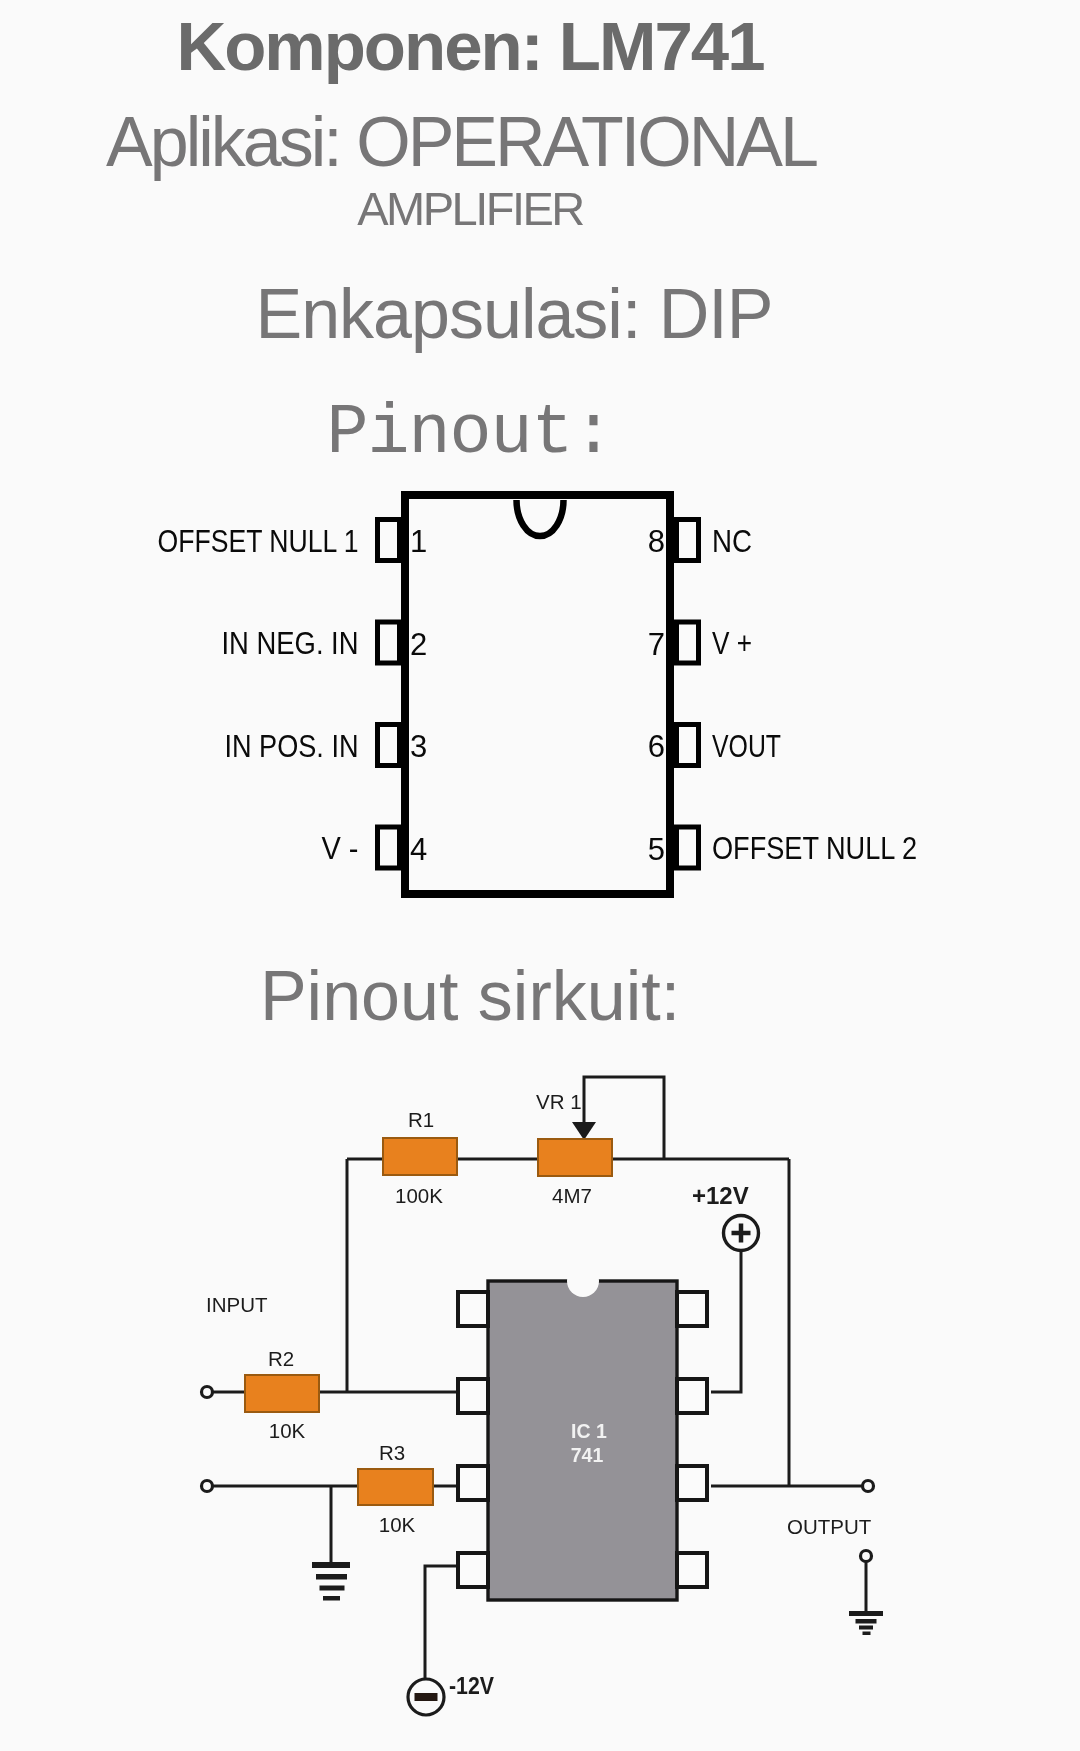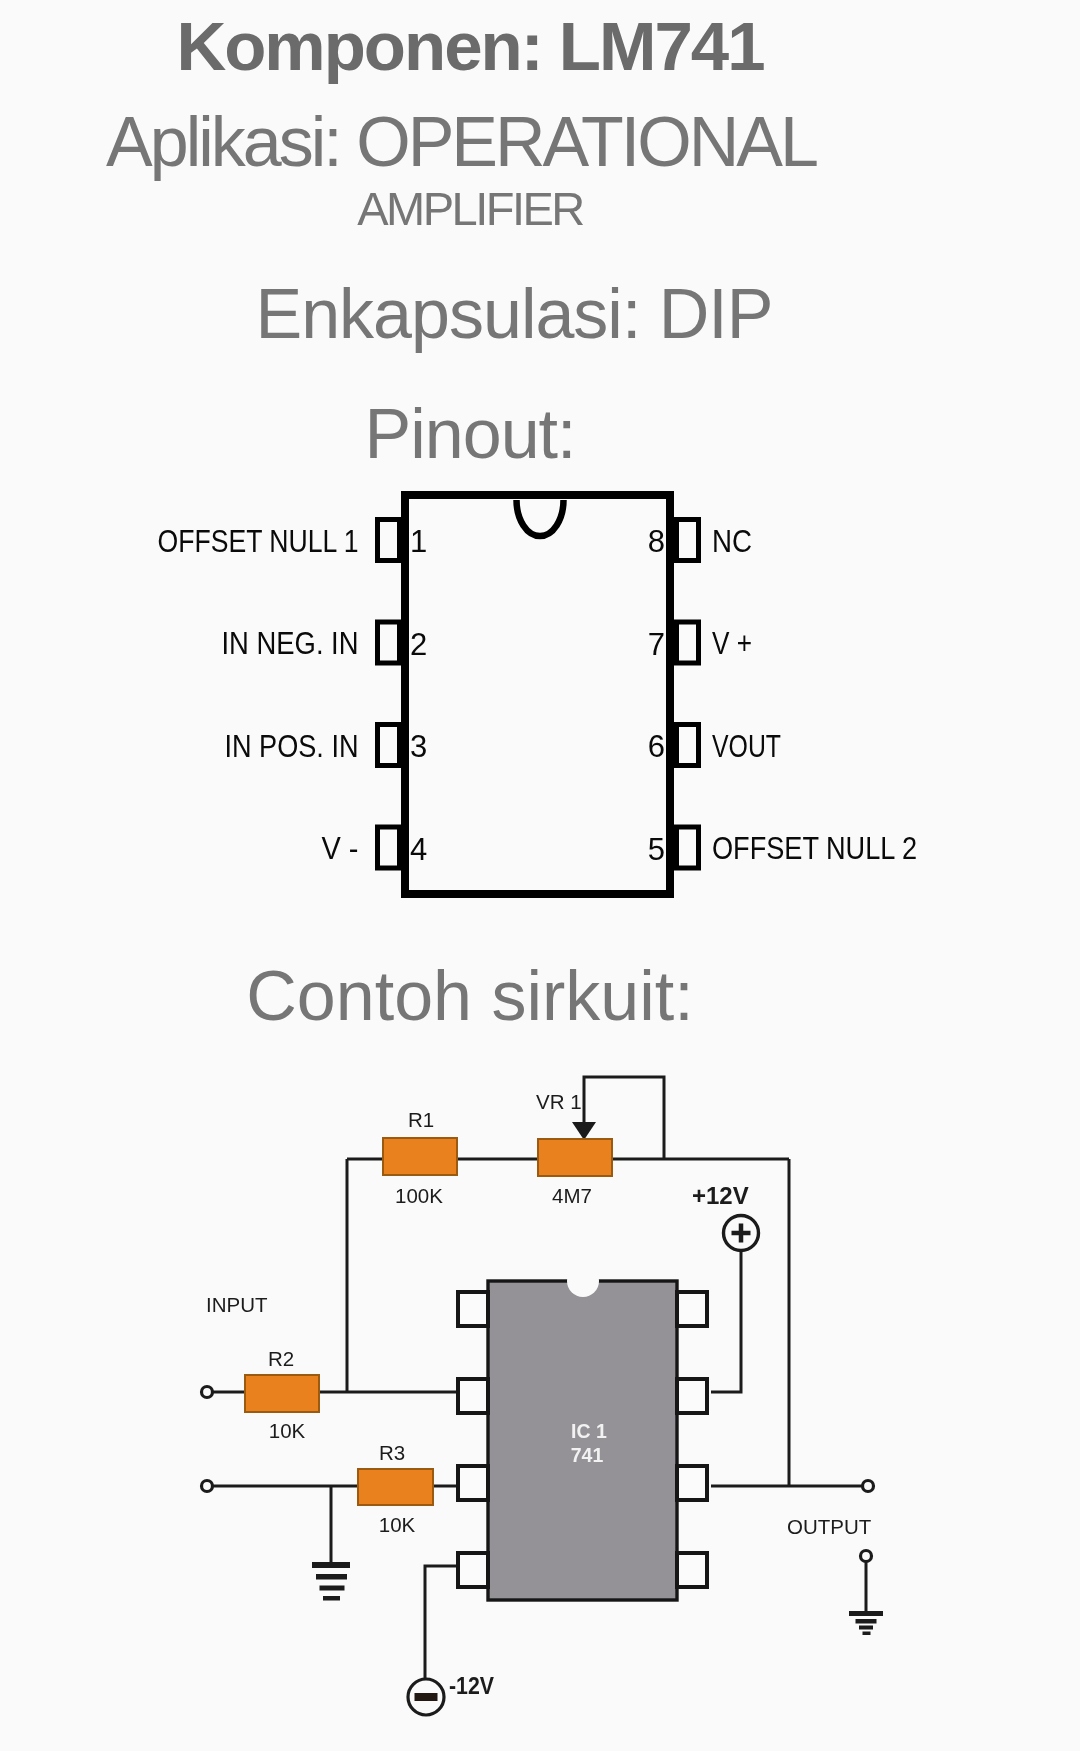--- a/index.html
+++ b/index.html
@@ -12,21 +12,21 @@
 <body>
 
 <div class="hline" style="top:12px;font-size:69px;font-weight:bold;color:#6b6b6b;letter-spacing:-2px;">Komponen: LM741</div>
 
 <div class="hline" style="top:107px;left:-9px;font-size:70px;letter-spacing:-3px;">Aplikasi: OPERATIONAL</div>
 
 <div class="hline" style="top:185px;font-size:47px;letter-spacing:-2.5px;">AMPLIFIER</div>
 
 <div class="hline" style="top:279px;font-size:70px;letter-spacing:-1px;padding-left:44px;">Enkapsulasi: DIP</div>
 
-<div class="hline" style="top:399px;font-size:70px;letter-spacing:-1px;">Pinout:</div>
+<div class="hline" style="top:399px;font-size:70px;letter-spacing:-1px;font-family:Liberation Mono, monospace;">Pinout:</div>
 
 <svg width="1080" height="470" viewBox="0 480 1080 470" style="position:absolute;left:0;top:480px;" xmlns="http://www.w3.org/2000/svg">
 
   <rect x="405" y="495" width="265" height="399" fill="none" stroke="#000" stroke-width="8"></rect>
 
   <path d="M 516.5 500 A 23.5 36 0 0 0 563.5 500" fill="none" stroke="#000" stroke-width="6.5"></path>
 
   <rect x="377.5" y="519.5" width="22" height="41" fill="#fafafa" stroke="#000" stroke-width="5"></rect>
 
   <rect x="377.5" y="622" width="22" height="41" fill="#fafafa" stroke="#000" stroke-width="5"></rect>
@@ -57,21 +57,21 @@
   <text x="358.5" y="654" font-size="30.5" fill="#0a0a0a" text-anchor="end" textLength="137" lengthAdjust="spacingAndGlyphs">IN NEG. IN</text>
   <text x="358.5" y="756.5" font-size="30.5" fill="#0a0a0a" text-anchor="end" textLength="134" lengthAdjust="spacingAndGlyphs">IN POS. IN</text>
   <text x="358.5" y="859" font-size="30.5" fill="#0a0a0a" text-anchor="end" textLength="37" lengthAdjust="spacingAndGlyphs">V -</text>
 
   <text x="712" y="551.5" font-size="30.5" fill="#0a0a0a" textLength="40" lengthAdjust="spacingAndGlyphs">NC</text>
   <text x="712" y="654" font-size="30.5" fill="#0a0a0a" textLength="40" lengthAdjust="spacingAndGlyphs">V +</text>
   <text x="712" y="756.5" font-size="30.5" fill="#0a0a0a" textLength="69" lengthAdjust="spacingAndGlyphs">VOUT</text>
   <text x="712" y="859" font-size="30.5" fill="#0a0a0a" textLength="205" lengthAdjust="spacingAndGlyphs">OFFSET NULL 2</text>
 </svg>
 
-<div class="hline" style="top:961px;font-size:70px;letter-spacing:0px;">Contoh sirkuit:</div>
+<div class="hline" style="top:961px;font-size:70px;letter-spacing:0px;">Pinout sirkuit:</div>
 
 <svg width="1080" height="701" viewBox="0 1050 1080 701" style="position:absolute;left:0;top:1050px;" xmlns="http://www.w3.org/2000/svg">
   <g stroke="#1b1b1b" stroke-width="3" fill="none">
 
     <path d="M347 1159 H789"></path>
 
     <path d="M347 1159 V1392"></path>
 
     <path d="M584 1125 V1077 H664 V1159"></path>
 

